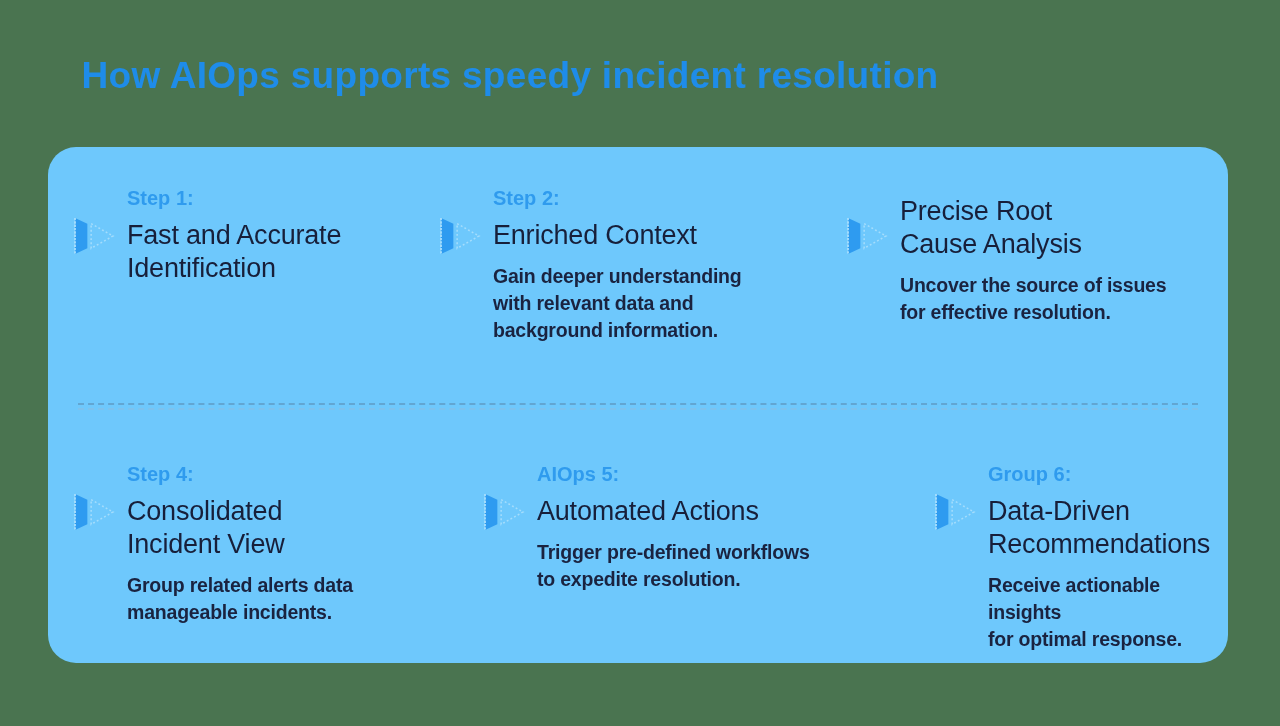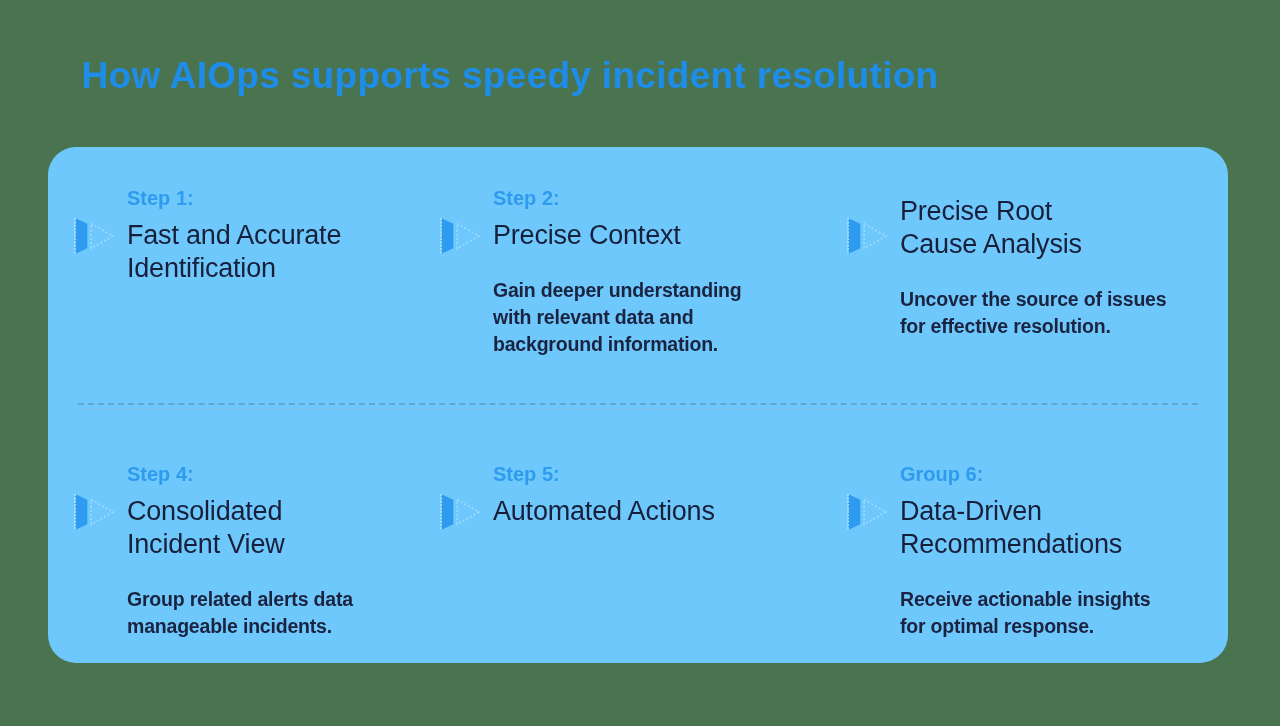--- a/index.html
+++ b/index.html
@@ -41,20 +41,21 @@
   .steps-row {
     display: grid;
     grid-template-columns: 366px 407px 1fr;
   }
   .steps-row.top {
     padding-top: 39px;
     height: 256px;
   }
   .steps-row.bottom {
     padding-top: 52px;
+    gap: 44px;
   }
   .row-divider {
     height: 7px;
     margin: 0 6px;
     border-top: 2px dashed rgba(84, 125, 160, 0.45);
     border-bottom: 2px dashed rgba(140, 190, 225, 0.55);
   }
   .step {
     display: flex;
     align-items: flex-start;
@@ -74,21 +75,21 @@
   .step-title {
     margin-top: 9px;
     font-size: 27px;
     font-weight: normal;
     line-height: 33px;
     letter-spacing: -0.2px;
     color: var(--heading-text);
     white-space: pre-line;
   }
   .step-desc {
-    margin-top: 25px;
+    margin-top: 11px;
     font-size: 19.5px;
     font-weight: bold;
     line-height: 27px;
     letter-spacing: -0.2px;
     color: var(--body-text);
     white-space: pre-line;
   }
 </style>
 </head>
 <body>
@@ -117,21 +118,21 @@
     <div class="step">
       <span class="step-icon">
         <svg viewBox="0 0 46 40" width="44" height="38" aria-hidden="true">
           <polygon points="3,1 16,7 16,33 3,39" style="fill:var(--icon-solid)"></polygon>
           <polygon points="3,1 3,39" style="stroke:var(--icon-outline);stroke-width:2;stroke-dasharray:1.5 2;fill:none"></polygon>
           <polygon points="20,7 43,20 20,33" style="fill:none;stroke:var(--icon-outline);stroke-width:1.6;stroke-dasharray:2 2.4"></polygon>
         </svg>
       </span>
       <div class="step-text">
         <div class="step-label">Step 2:</div>
-        <h2 class="step-title">Precise Context</h2>
+        <h2 class="step-title">Enriched Context</h2>
         <p class="step-desc">Gain deeper understanding
 with relevant data and
 background information.</p>
       </div>
     </div>
 
     <div class="step">
       <span class="step-icon">
         <svg viewBox="0 0 46 40" width="44" height="38" aria-hidden="true">
           <polygon points="3,1 16,7 16,33 3,39" style="fill:var(--icon-solid)"></polygon>
@@ -172,22 +173,24 @@
 
     <div class="step">
       <span class="step-icon">
         <svg viewBox="0 0 46 40" width="44" height="38" aria-hidden="true">
           <polygon points="3,1 16,7 16,33 3,39" style="fill:var(--icon-solid)"></polygon>
           <polygon points="3,1 3,39" style="stroke:var(--icon-outline);stroke-width:2;stroke-dasharray:1.5 2;fill:none"></polygon>
           <polygon points="20,7 43,20 20,33" style="fill:none;stroke:var(--icon-outline);stroke-width:1.6;stroke-dasharray:2 2.4"></polygon>
         </svg>
       </span>
       <div class="step-text">
-        <div class="step-label">Step 5:</div>
+        <div class="step-label">AIOps 5:</div>
         <h2 class="step-title">Automated Actions</h2>
+        <p class="step-desc">Trigger pre-defined workflows
+to expedite resolution.</p>
       </div>
     </div>
 
     <div class="step">
       <span class="step-icon">
         <svg viewBox="0 0 46 40" width="44" height="38" aria-hidden="true">
           <polygon points="3,1 16,7 16,33 3,39" style="fill:var(--icon-solid)"></polygon>
           <polygon points="3,1 3,39" style="stroke:var(--icon-outline);stroke-width:2;stroke-dasharray:1.5 2;fill:none"></polygon>
           <polygon points="20,7 43,20 20,33" style="fill:none;stroke:var(--icon-outline);stroke-width:1.6;stroke-dasharray:2 2.4"></polygon>
         </svg>

